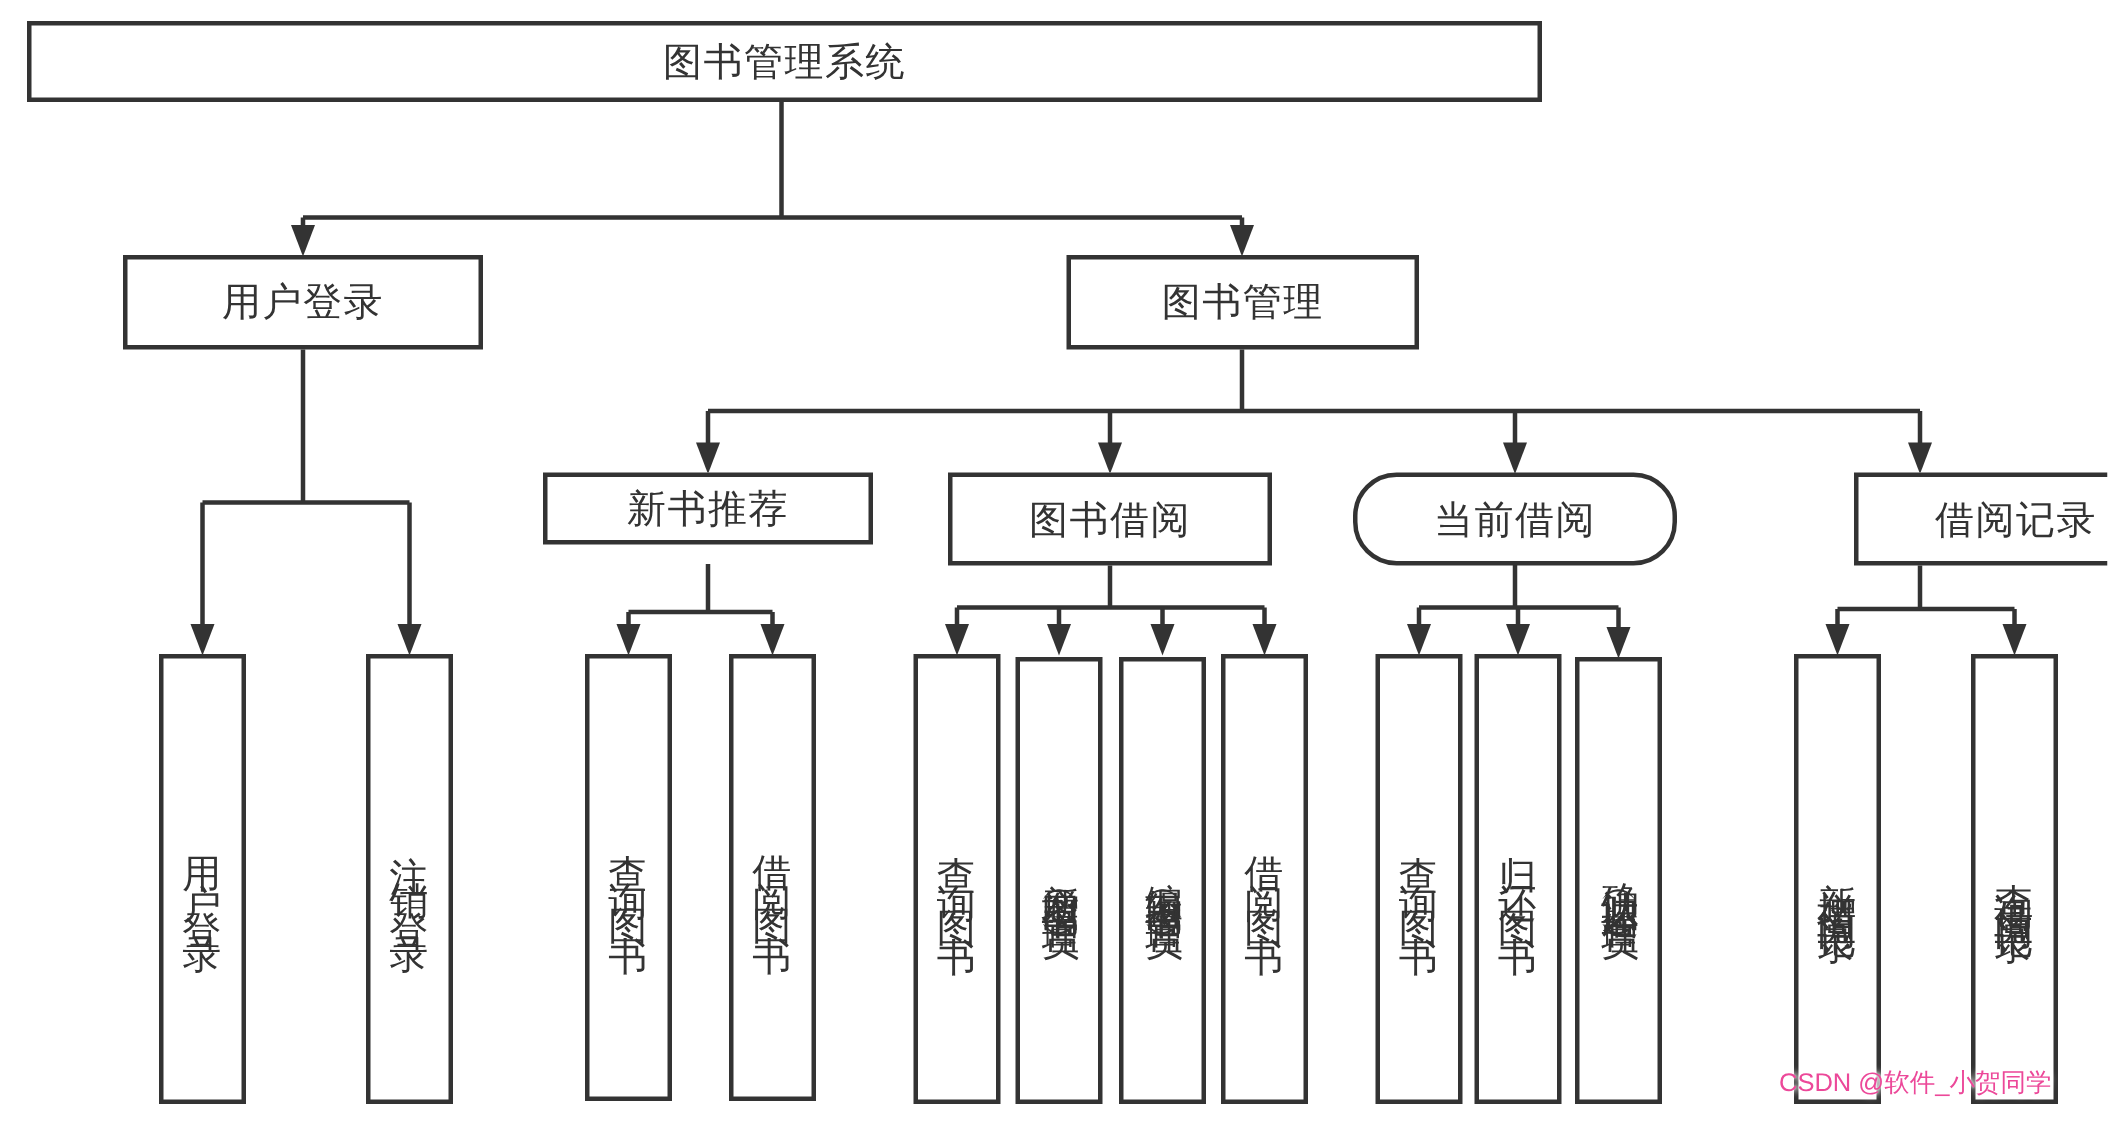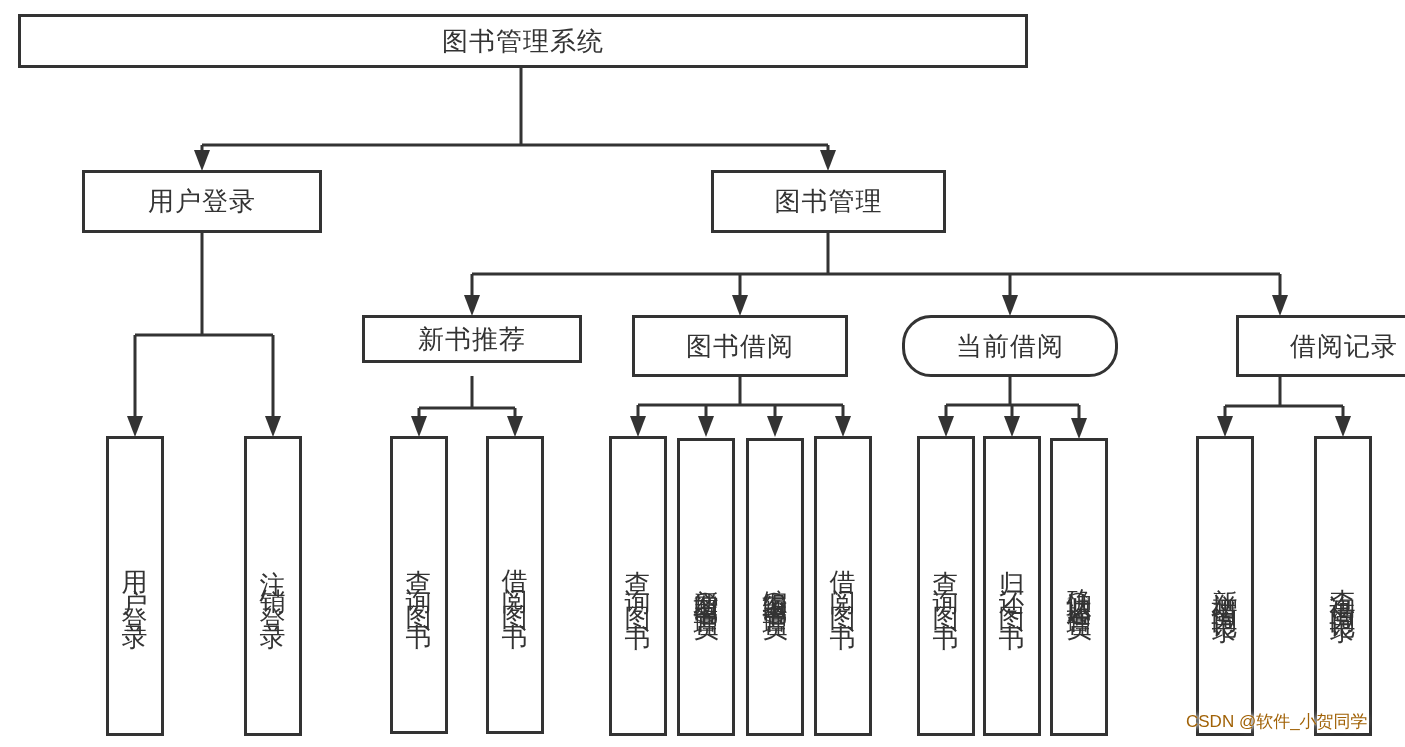--- a/index.html
+++ b/index.html
@@ -15,21 +15,21 @@
   .hlabel{font-size:26px;letter-spacing:1px;white-space:nowrap;}
   .vtext{
     writing-mode:vertical-rl;text-orientation:mixed;
     font-size:26px;line-height:1;white-space:nowrap;
   }
   .v4{letter-spacing:18px;}
   .v6{letter-spacing:6px;}
   .v9{letter-spacing:4px;font-size:25px;}
   .watermark{
     position:absolute;left:1186px;top:712px;font-size:17px;line-height:1.2;
-    color:#a16207;white-space:nowrap;
+    color:#ec4899;white-space:nowrap;
     text-shadow:0 0 2px #fff,0 0 4px #fff,0 0 6px #fff;
   }
 </style>
 </head>
 <body>
 
 <div class="canvas">
 
   <svg class="wires" width="1405" height="747" viewBox="0 0 1405 747" xmlns="http://www.w3.org/2000/svg">
     <g stroke="#333" stroke-width="3" fill="none">

